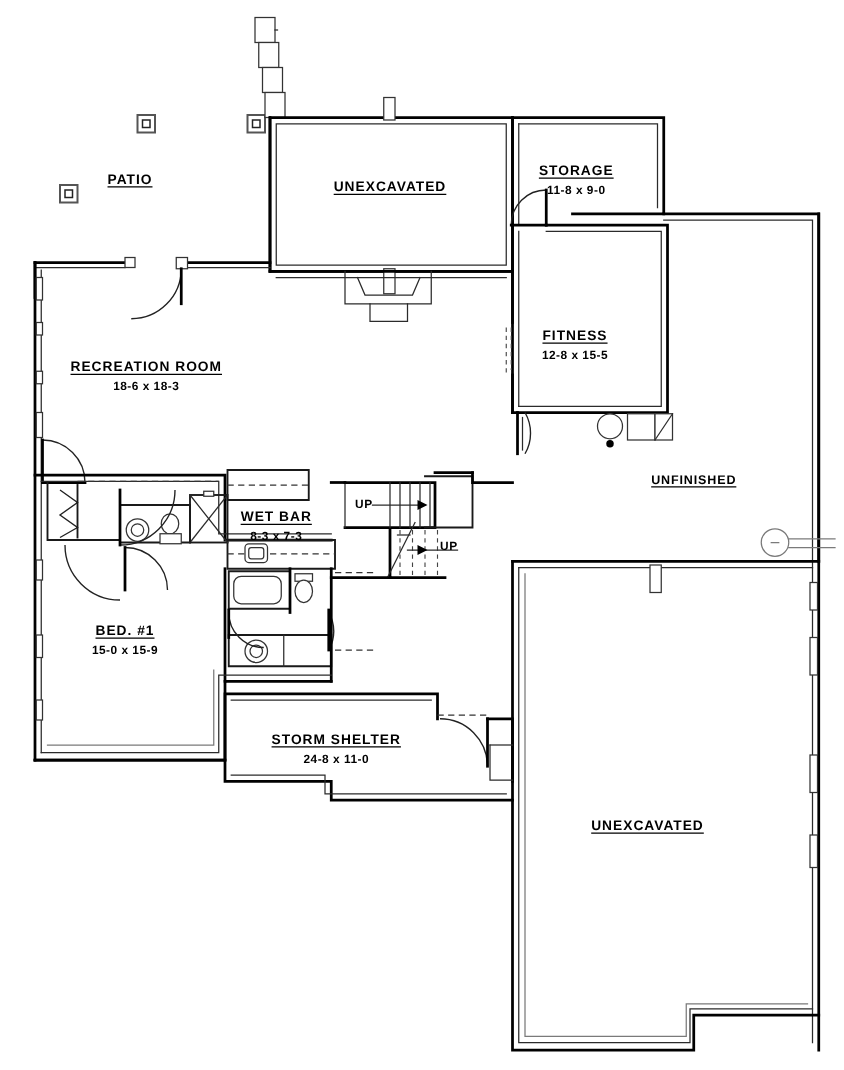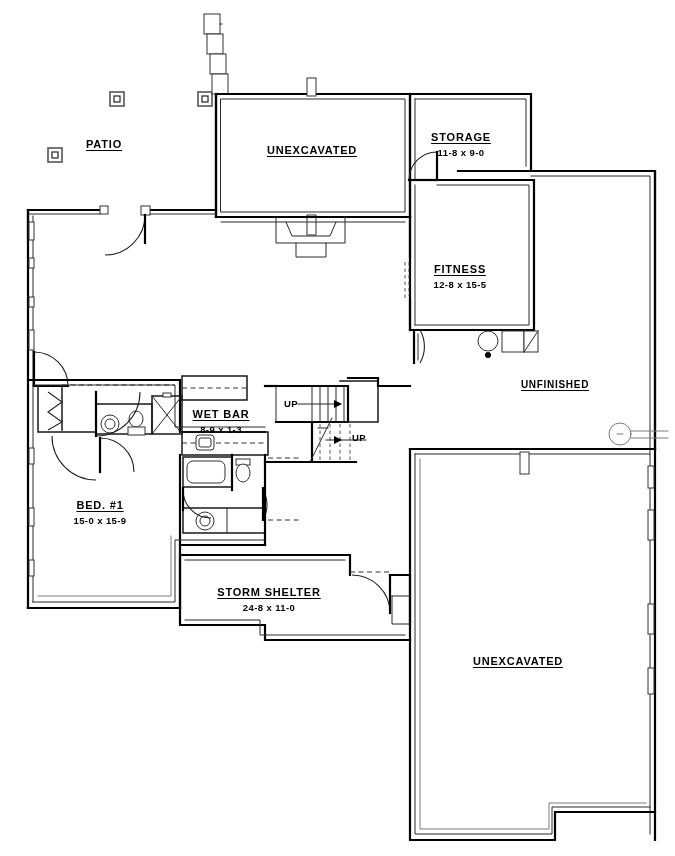--- a/index.html
+++ b/index.html
@@ -359,29 +359,33 @@
   <div class="lbl" style="left:461px; top:127px;">
     <span class="name">STORAGE</span>
     <span class="dims">11-8 x 9-0</span>
   </div>
 
   <div class="lbl" style="left:460px; top:220px;margin-top:39px;">
     <span class="name">FITNESS</span>
     <span class="dims">12-8 x 15-5</span>
   </div>
 
+  <div class="lbl" style="left:117px; top:284px;">
+    <span class="name">RECREATION ROOM</span>
+    <span class="dims">18-6 x 18-3</span>
+  </div>
 
 
   <div class="lbl small" style="left:547px; top:374px;">
     <span class="name">UNFINISHED</span>
   </div>
 
   <div class="lbl" style="left:221px; top:404px;">
     <span class="name">WET BAR</span>
-    <span class="dims">8-9 x 1-3</span>
+    <span class="dims">8-3 x 7-3</span>
   </div>
 
   <div class="lbl" style="left:100px; top:495px;">
     <span class="name">BED. #1</span>
     <span class="dims">15-0 x 15-9</span>
   </div>
 
   <div class="lbl" style="left:269px; top:582px;">
     <span class="name">STORM SHELTER</span>
     <span class="dims">24-8 x 11-0</span>

